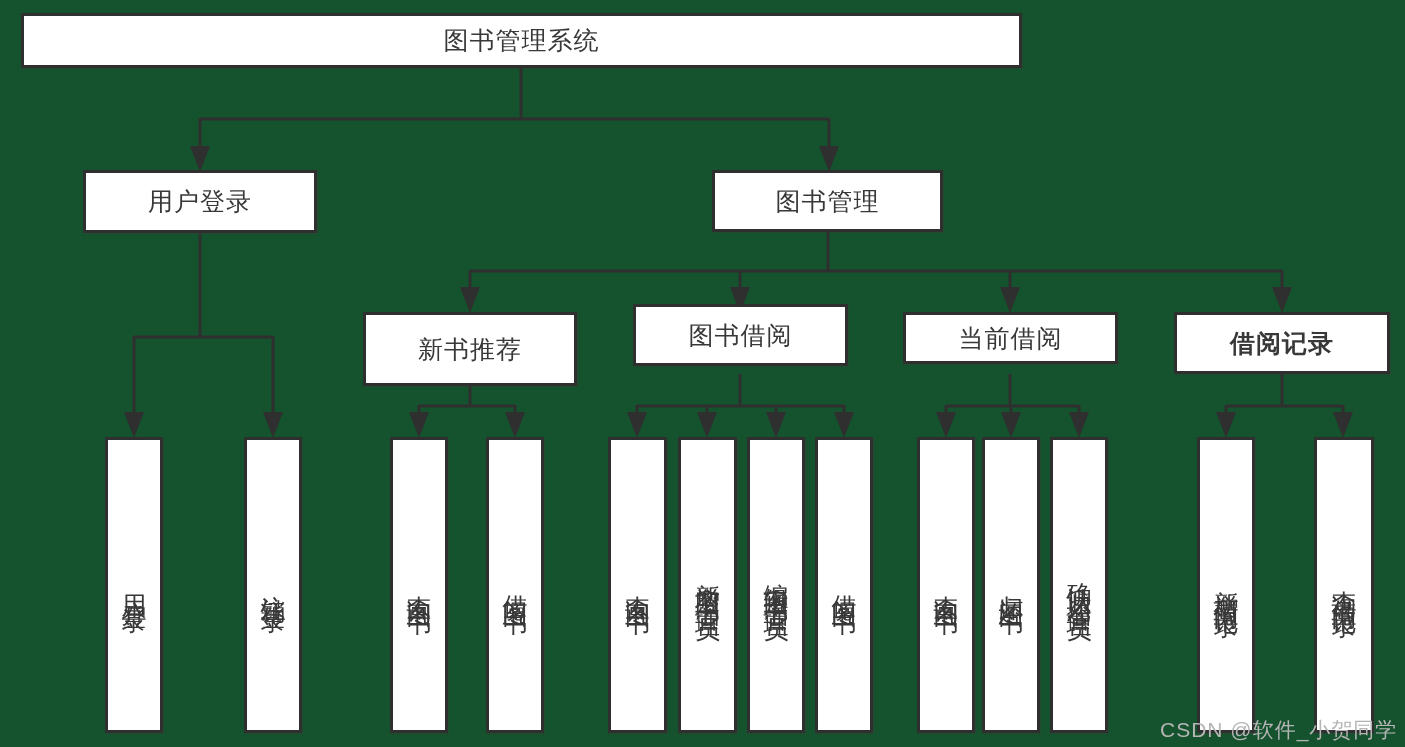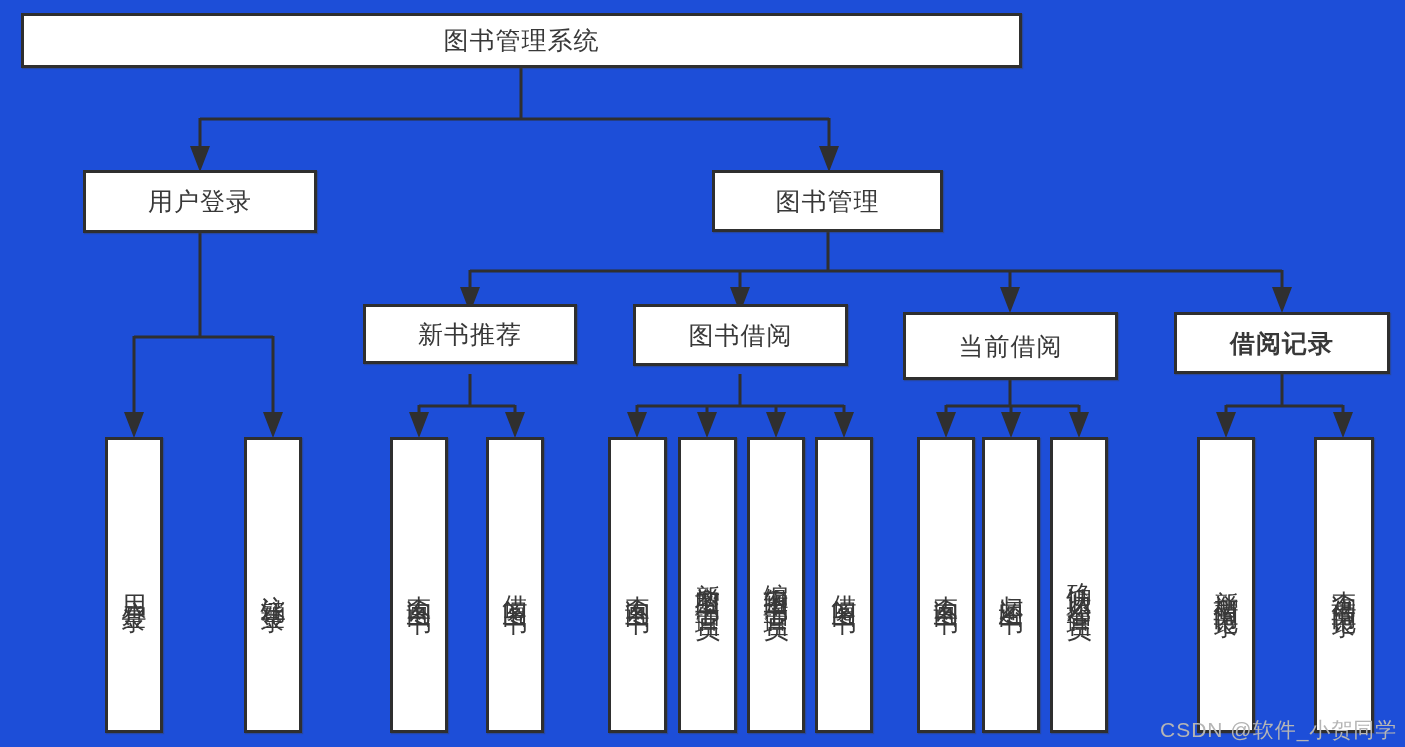--- a/index.html
+++ b/index.html
@@ -4,21 +4,21 @@
 <style>
   html, body {
     margin: 0;
     padding: 0;
     background: #ffffff;
   }
   #stage {
     position: relative;
     width: 1405px;
     height: 747px;
-    background: #1d4ed8;
+    background: #14532d;
     font-family: "Liberation Sans", "DejaVu Sans", sans-serif;
     overflow: hidden;
   }
   #connectors {
     position: absolute;
     left: 0;
     top: 0;
     width: 1405px;
     height: 747px;
   }
@@ -42,23 +42,23 @@
     writing-mode: vertical-rl;
     text-orientation: mixed;
     line-height: 1;
     letter-spacing: 5px;
     white-space: nowrap;
   }
   
   #node-root            { left: 21px;   top: 13px;  width: 1001px; height: 55px; }
   #node-user-login      { left: 83px;   top: 170px; width: 234px;  height: 63px; }
   #node-book-management { left: 712px;  top: 170px; width: 231px;  height: 62px; }
-  #node-new-book-recommend { left: 363px;  top: 304px; width: 214px; height: 60px; }
+  #node-new-book-recommend { left: 363px;  top: 312px; width: 214px; height: 74px; }
   #node-book-borrow        { left: 633px;  top: 304px; width: 215px; height: 62px; }
-  #node-current-borrow     { left: 903px;  top: 312px; width: 215px; height: 68px; }
+  #node-current-borrow     { left: 903px;  top: 312px; width: 215px; height: 52px; }
   #node-borrow-records     { left: 1174px; top: 312px; width: 216px; height: 62px; font-weight: bold; }
   
   .vbox { top: 437px; height: 296px; width: 58px; }
   #leaf-user-login     { left: 105px; }
   #leaf-logout         { left: 244px; }
   #leaf-query-books-1  { left: 390px; }
   #leaf-borrow-books-1 { left: 486px; }
   #leaf-query-books-2  { left: 608px; width: 59px; }
   #leaf-add-books      { left: 678px; width: 59px; }
   #leaf-edit-books     { left: 747px; }

